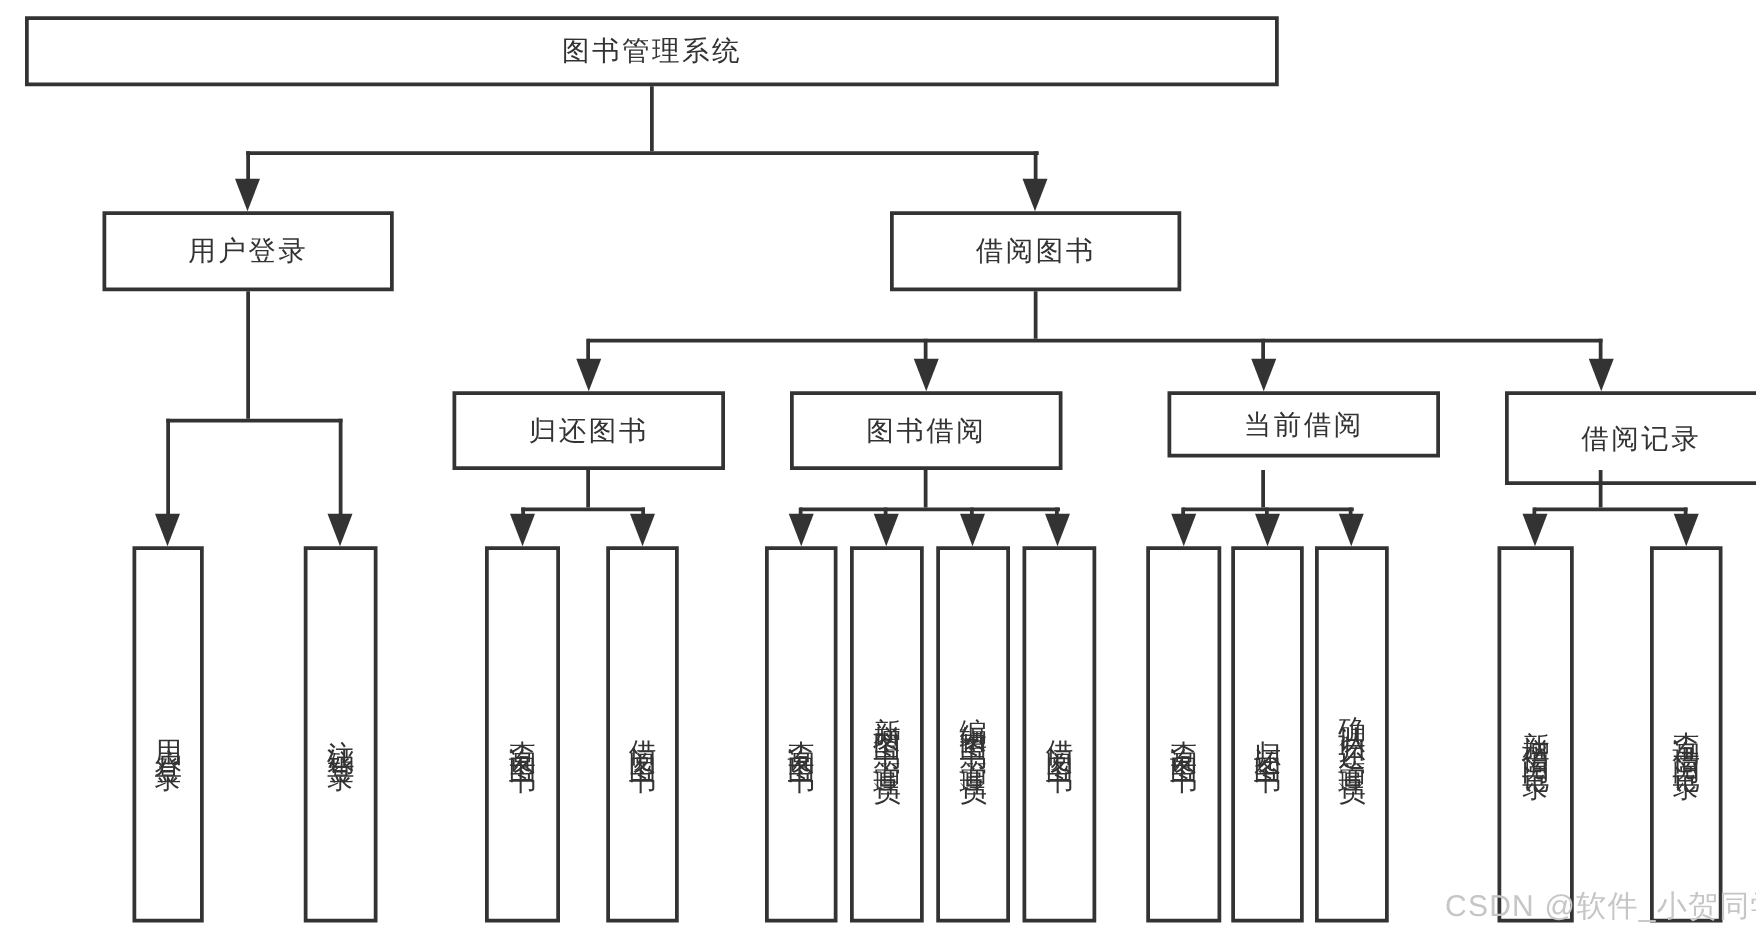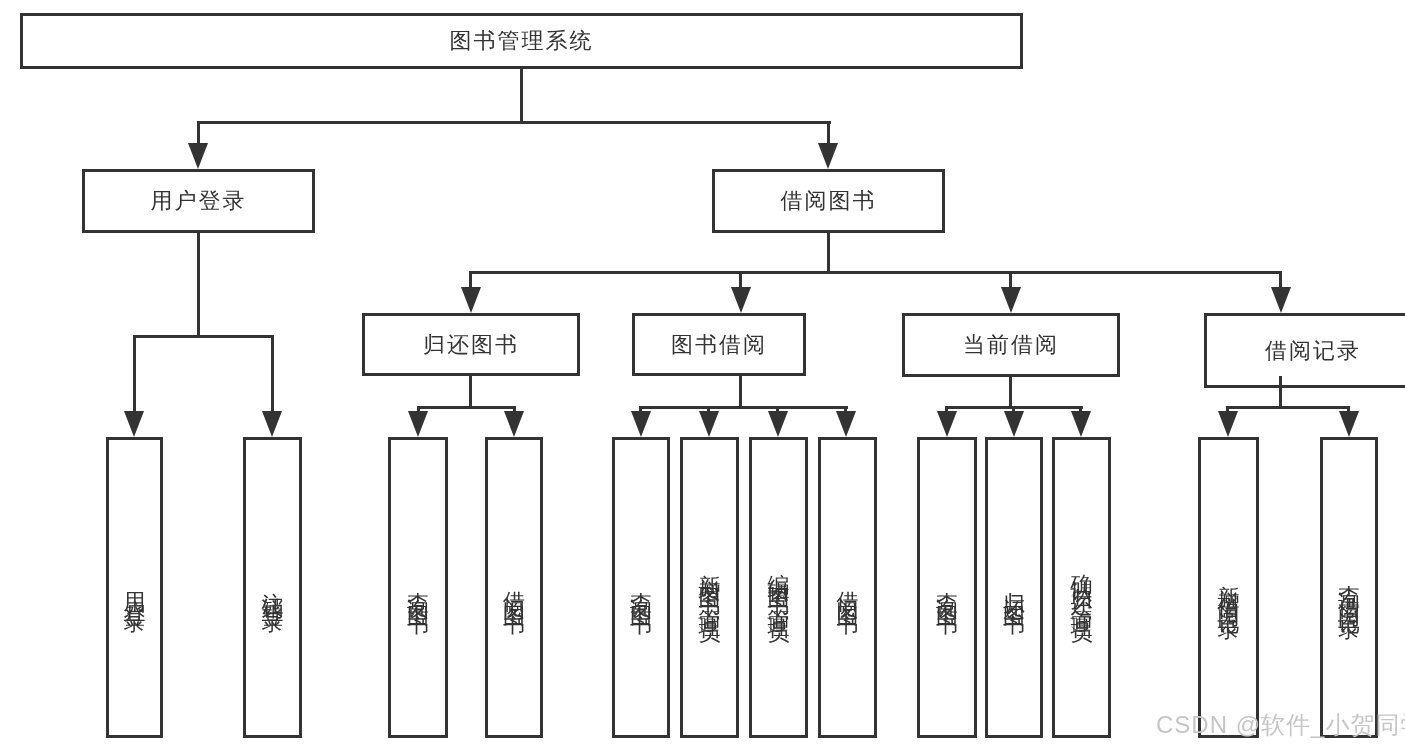--- a/index.html
+++ b/index.html
@@ -45,23 +45,23 @@
 <div class="canvas">
 
   <div class="box hbox" style="left:20px;top:13px;width:1003px;height:56px;">图书管理系统</div>
 
   <div class="box hbox" style="left:82px;top:169px;width:233px;height:64px;">用户登录</div>
 
   <div class="box hbox" style="left:712px;top:169px;width:233px;height:64px;">借阅图书</div>
 
   <div class="box hbox" style="left:362px;top:313px;width:218px;height:63px;">归还图书</div>
 
-  <div class="box hbox" style="left:632px;top:313px;width:174px;height:63px;">图书借阅</div>
+  <div class="box hbox" style="left:632px;top:313px;width:218px;height:63px;">图书借阅</div>
 
-  <div class="box hbox" style="left:902px;top:313px;width:218px;height:64px;">当前借阅</div>
+  <div class="box hbox" style="left:934px;top:313px;width:218px;height:53px;">当前借阅</div>
 
   <div class="box hbox" style="left:1204px;top:313px;width:218px;height:75px;font-family:Liberation Mono, monospace;">借阅记录</div>
 
   <div class="box vbox" style="left:106px;top:437px;width:57px;height:301px;">
     <span class="vtext">用户登录</span>
   </div>
 
   <div class="box vbox" style="left:243px;top:437px;width:59px;height:301px;">
     <span class="vtext">注销登录</span>
   </div>

